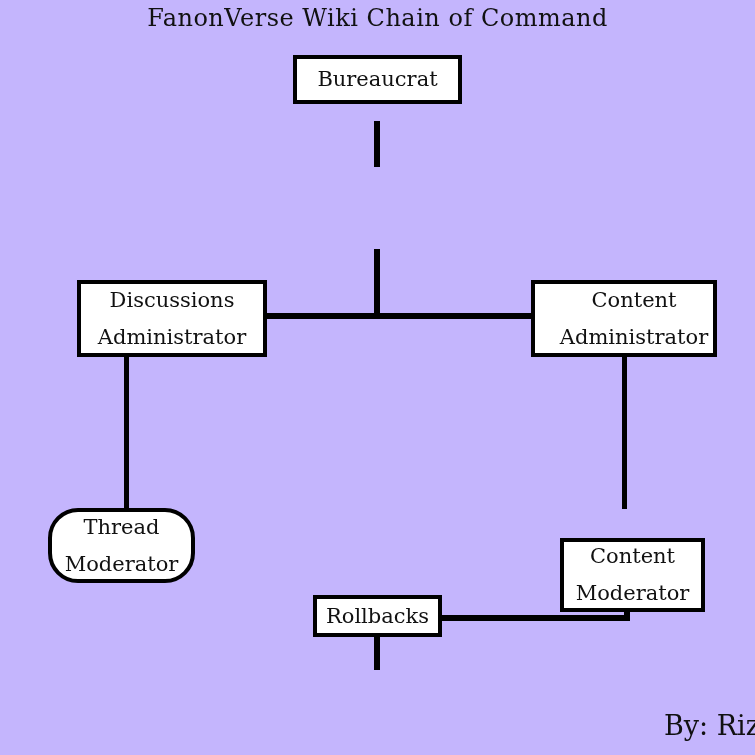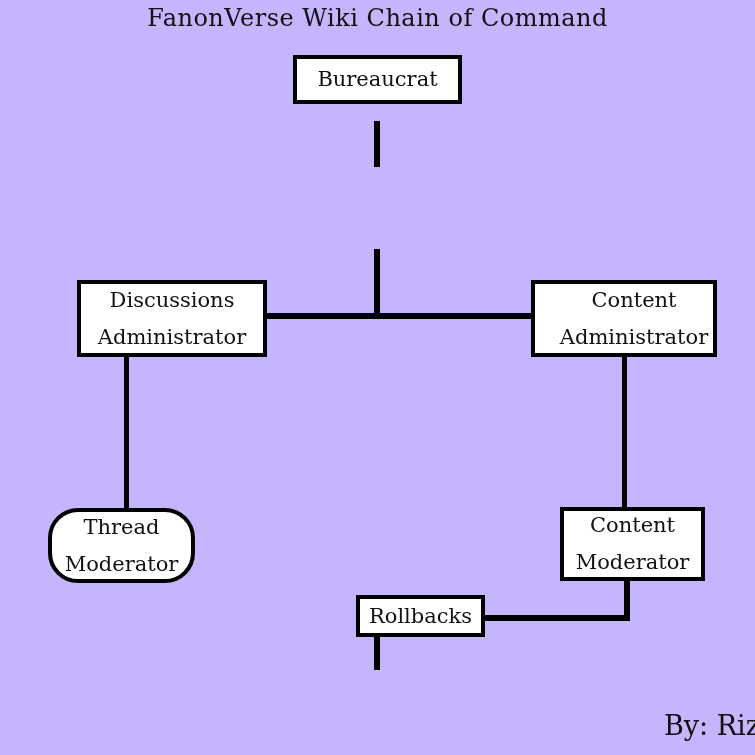--- a/index.html
+++ b/index.html
@@ -44,22 +44,22 @@
     position: absolute;
     background: #000000;
     z-index: 1;
   }
   
   .n-bureaucrat            { left:293px; top:55px;  width:169px; height:49px; }
   .n-moderation-admin      { left:288px; top:165px; width:179px; height:85px; }
   .n-discussions-admin     { left:37px;  top:280px; width:190px; height:77px;margin-left:40px; }
   .n-content-admin         { left:531px; top:280px; width:186px; height:77px;padding-left:24px; }
   .n-thread-moderator      { left:48px;  top:508px; width:147px; height:75px;border-radius:30px; }
-  .n-content-moderator     { left:560px; top:507px; width:145px; height:74px; }
-  .n-rollbacks             { left:313px; top:595px; width:129px; height:42px;margin-left:43px; }
+  .n-content-moderator     { left:560px; top:538px; width:145px; height:74px; }
+  .n-rollbacks             { left:313px; top:595px; width:129px; height:42px; }
   .n-common-folks          { left:311px; top:669px; width:133px; height:74px; }
   
   .e-bur-mod   { left:374px; top:121px; width:6px;   height:46px; }
   .e-mod-drop  { left:374px; top:249px; width:6px;   height:70px; }
   .e-cross     { left:226px; top:313px; width:306px; height:6px;  }
   .e-disc-thr  { left:124px; top:356px; width:5px;   height:153px;}
   .e-cadm-cmod { left:622px; top:356px; width:5px;   height:153px;}
   .e-cmod-drop { left:624px; top:581px; width:6px;   height:40px; }
   .e-roll-h    { left:441px; top:615px; width:189px; height:6px;  }
   .e-roll-comm { left:374px; top:636px; width:6px;   height:34px; }

